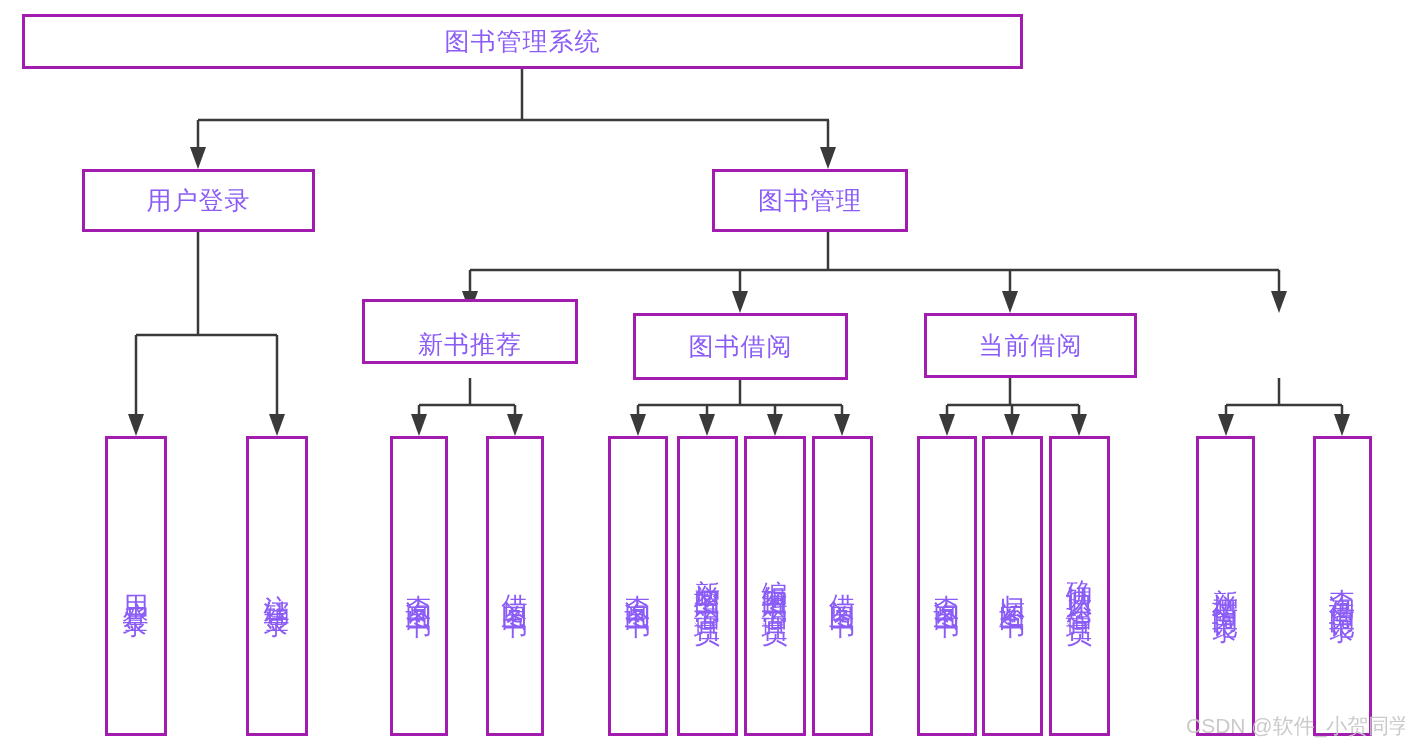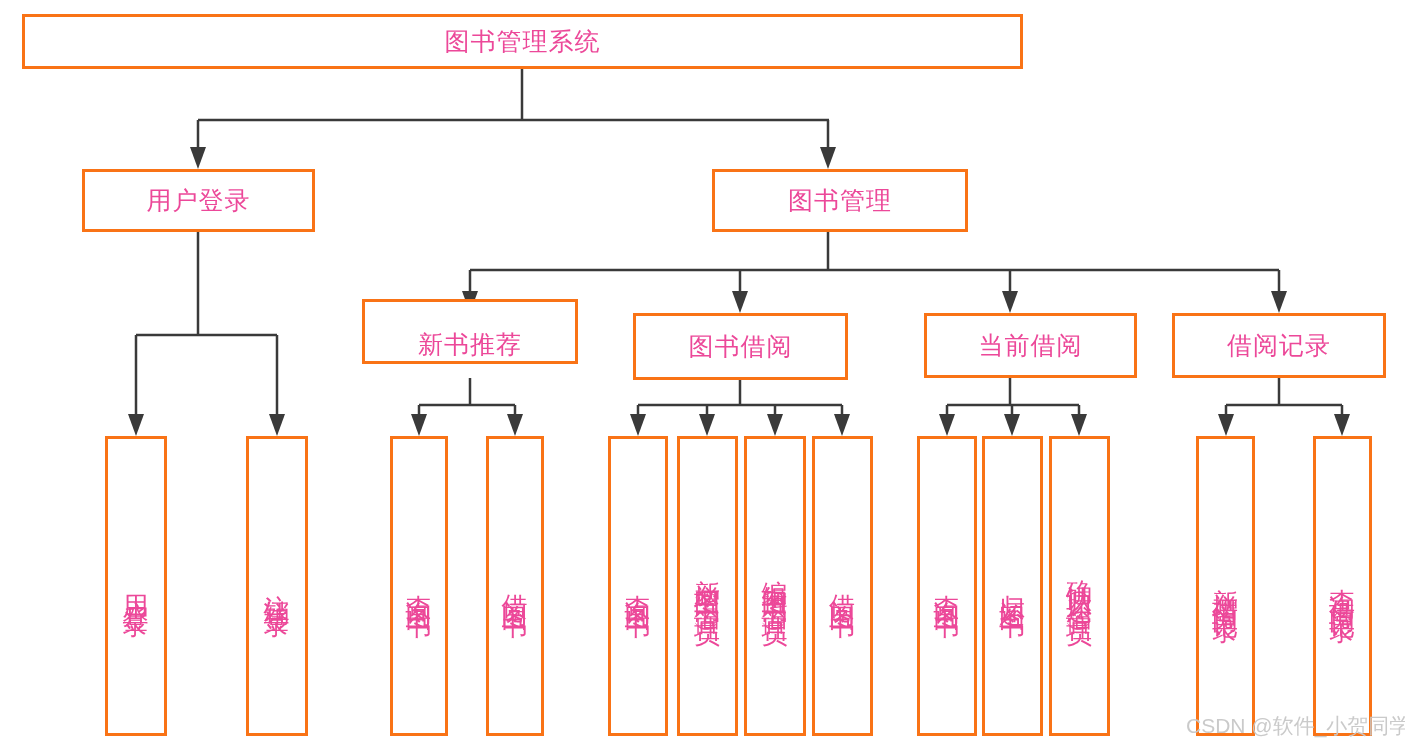--- a/index.html
+++ b/index.html
@@ -12,26 +12,26 @@
     overflow: hidden;
   }
   .wires {
     position: absolute;
     left: 0; top: 0;
     width: 1405px; height: 747px;
   }
   .box {
     position: absolute;
     box-sizing: border-box;
-    border: 3px solid #f97316;
+    border: 3px solid #a21caf;
     background: #ffffff;
     display: flex;
     align-items: center;
     justify-content: center;
-    color: #ec4899;
+    color: #8b5cf6;
   }
   .hlabel {
     font-size: 25px;
     letter-spacing: 1px;
     white-space: nowrap;
   }
   .vbox { top: 436px; height: 300px; }
   .vlabel {
     writing-mode: vertical-rl;
     text-orientation: mixed;
@@ -133,36 +133,33 @@
     </g>
   </svg>
 
   <div class="box" style="left:22px; top:14px; width:1001px; height:55px;">
     <span class="hlabel">图书管理系统</span>
   </div>
 
   <div class="box" style="left:82px; top:169px; width:233px; height:63px;">
     <span class="hlabel">用户登录</span>
   </div>
-  <div class="box" style="left:712px; top:169px; width:256px; height:63px;">
+  <div class="box" style="left:712px; top:169px; width:196px; height:63px;">
     <span class="hlabel">图书管理</span>
   </div>
 
   <div class="box" style="left:362px; top:299px; width:216px; height:65px;align-items:flex-end;">
     <span class="hlabel">新书推荐</span>
   </div>
   <div class="box" style="left:633px; top:313px; width:215px; height:67px;">
     <span class="hlabel">图书借阅</span>
   </div>
   <div class="box" style="left:924px; top:313px; width:213px; height:65px;">
     <span class="hlabel">当前借阅</span>
   </div>
-  <div class="box" style="left:1172px; top:313px; width:214px; height:65px;">
-    <span class="hlabel">借阅记录</span>
-  </div>
 
   <div class="box vbox" style="left:105px; width:62px;">
     <span class="vlabel">用户登录</span>
   </div>
   <div class="box vbox" style="left:246px; width:62px;">
     <span class="vlabel">注销登录</span>
   </div>
 
   <div class="box vbox" style="left:390px; width:58px;">
     <span class="vlabel">查询图书</span>

